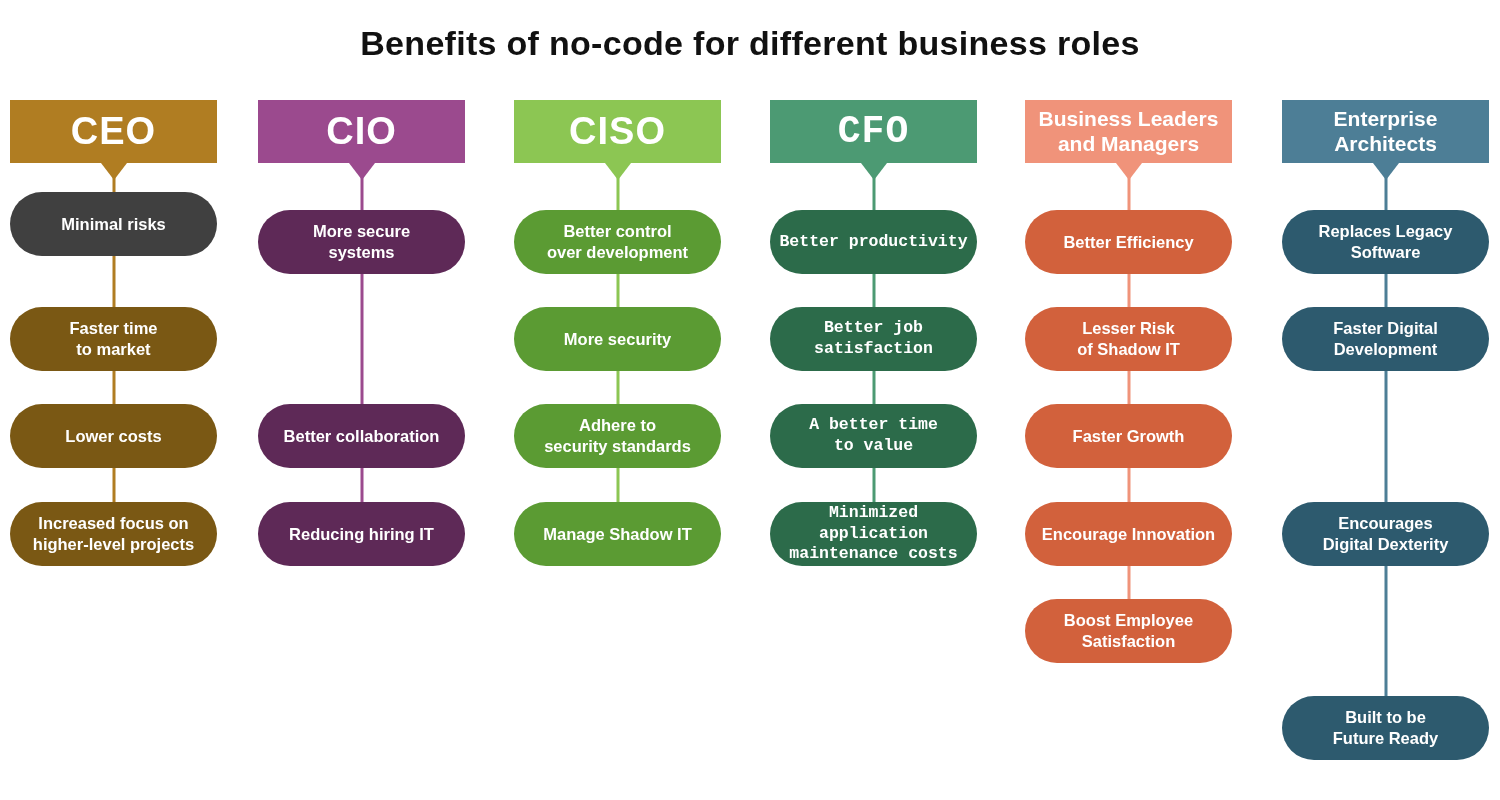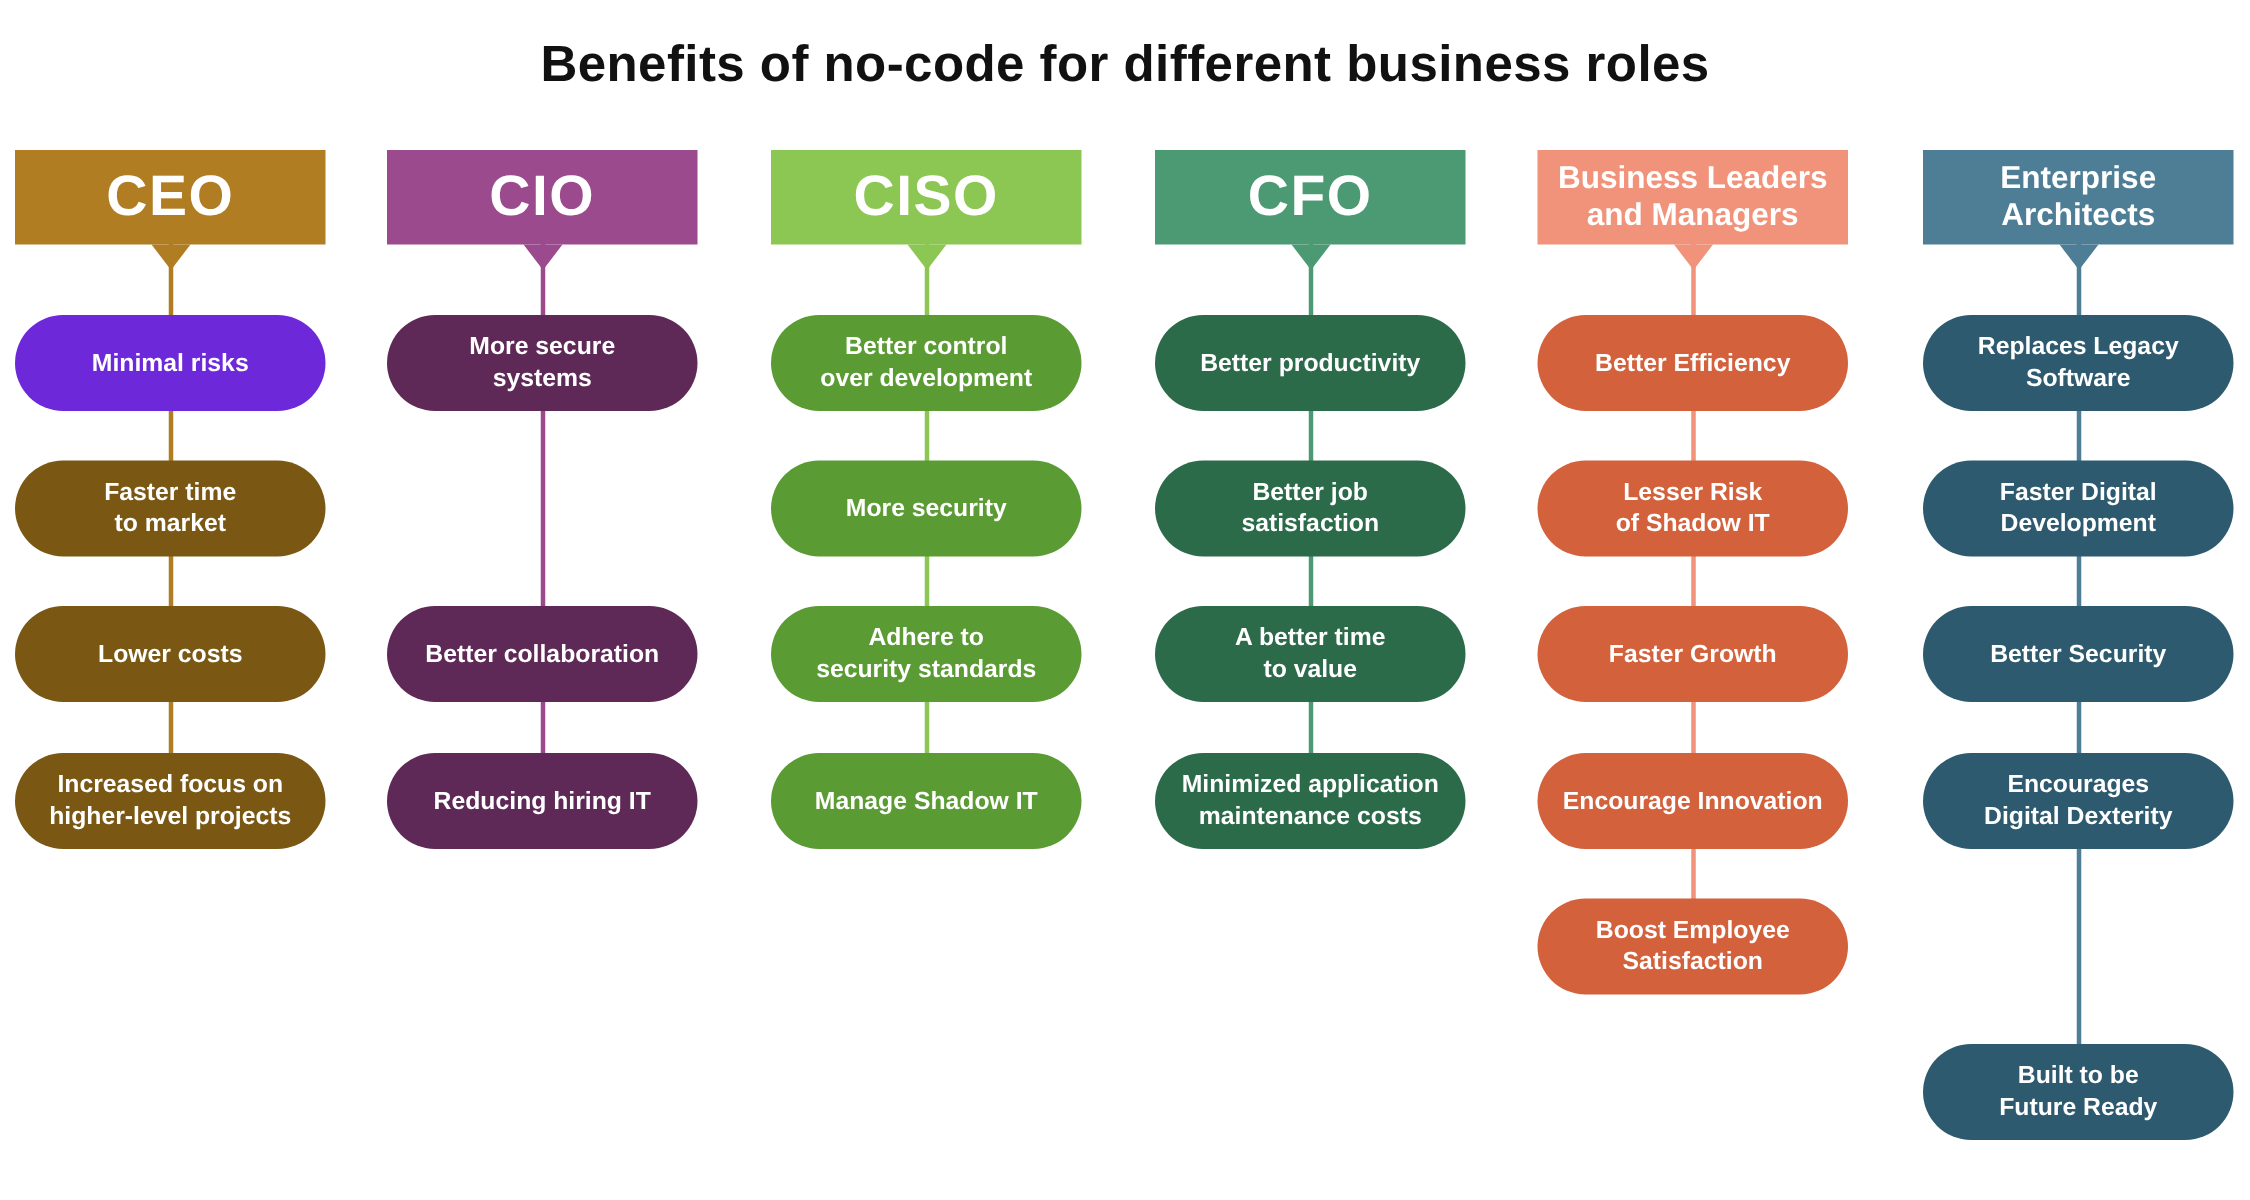--- a/index.html
+++ b/index.html
@@ -87,21 +87,21 @@
 
 <div class="canvas">
   <h1 class="title">Benefits of no-code for different business roles</h1>
   <div id="columns">
       <div class="column" style="left: 10px;">
         <div class="vline" style="background: rgb(176, 125, 34); height: 374px;"></div>
         <div class="header big" style="background: rgb(176, 125, 34);">
           <span>CEO</span>
         </div>
         <div class="pointer" style="border-top-color: rgb(176, 125, 34);"></div>
-        <div class="pill" style="background: #6d28d9; top: 110px;">Minimal risks</div>
+        <div class="pill" style="background: #404040; top: 92px;">Minimal risks</div>
         <div class="pill" style="background: rgb(122, 88, 20); top: 207px;">Faster time
 to market</div>
         <div class="pill" style="background: rgb(122, 88, 20); top: 304px;">Lower costs</div>
         <div class="pill" style="background: rgb(122, 88, 20); top: 402px;">Increased focus on
 higher-level projects</div>
       </div>
       <div class="column" style="left: 258px;">
         <div class="vline" style="background: rgb(155, 74, 142); height: 374px;"></div>
         <div class="header big" style="background: rgb(155, 74, 142); text-align: right;">
           <span>CIO</span>
@@ -118,21 +118,21 @@
           <span>CISO</span>
         </div>
         <div class="pointer" style="border-top-color: rgb(140, 198, 83);"></div>
         <div class="pill" style="background: rgb(91, 155, 51); top: 110px;">Better control
 over development</div>
         <div class="pill" style="background: rgb(91, 155, 51); top: 207px;">More security</div>
         <div class="pill" style="background: rgb(91, 155, 51); top: 304px;">Adhere to
 security standards</div>
         <div class="pill" style="background: rgb(91, 155, 51); top: 402px;">Manage Shadow IT</div>
       </div>
-      <div class="column" style="left: 770px;">
+      <div class="column" style="left: 770px; font-family: Liberation Mono, monospace;">
         <div class="vline" style="background: rgb(76, 154, 115); height: 374px;"></div>
         <div class="header big" style="background: rgb(76, 154, 115);">
           <span>CFO</span>
         </div>
         <div class="pointer" style="border-top-color: rgb(76, 154, 115);"></div>
         <div class="pill" style="background: rgb(44, 107, 74); top: 110px;">Better productivity</div>
         <div class="pill" style="background: rgb(44, 107, 74); top: 207px;">Better job
 satisfaction</div>
         <div class="pill" style="background: rgb(44, 107, 74); top: 304px;">A better time
 to value</div>
@@ -154,20 +154,19 @@
       </div>
       <div class="column" style="left: 1282px;">
         <div class="vline" style="background: rgb(77, 126, 150); height: 568px;"></div>
         <div class="header small" style="background: rgb(77, 126, 150);"><span>Enterprise
 Architects</span></div>
         <div class="pointer" style="border-top-color: rgb(77, 126, 150);"></div>
         <div class="pill" style="background: rgb(45, 90, 110); top: 110px;">Replaces Legacy
 Software</div>
         <div class="pill" style="background: rgb(45, 90, 110); top: 207px;">Faster Digital
 Development</div>
-        <div class="pill" style="background: rgb(45, 90, 110); top: 304px;">Better Security</div>
         <div class="pill" style="background: rgb(45, 90, 110); top: 402px;">Encourages
 Digital Dexterity</div>
         <div class="pill" style="background: rgb(45, 90, 110); top: 596px;">Built to be
 Future Ready</div>
       </div>
     </div>
 </div>
 
 </body></html>

